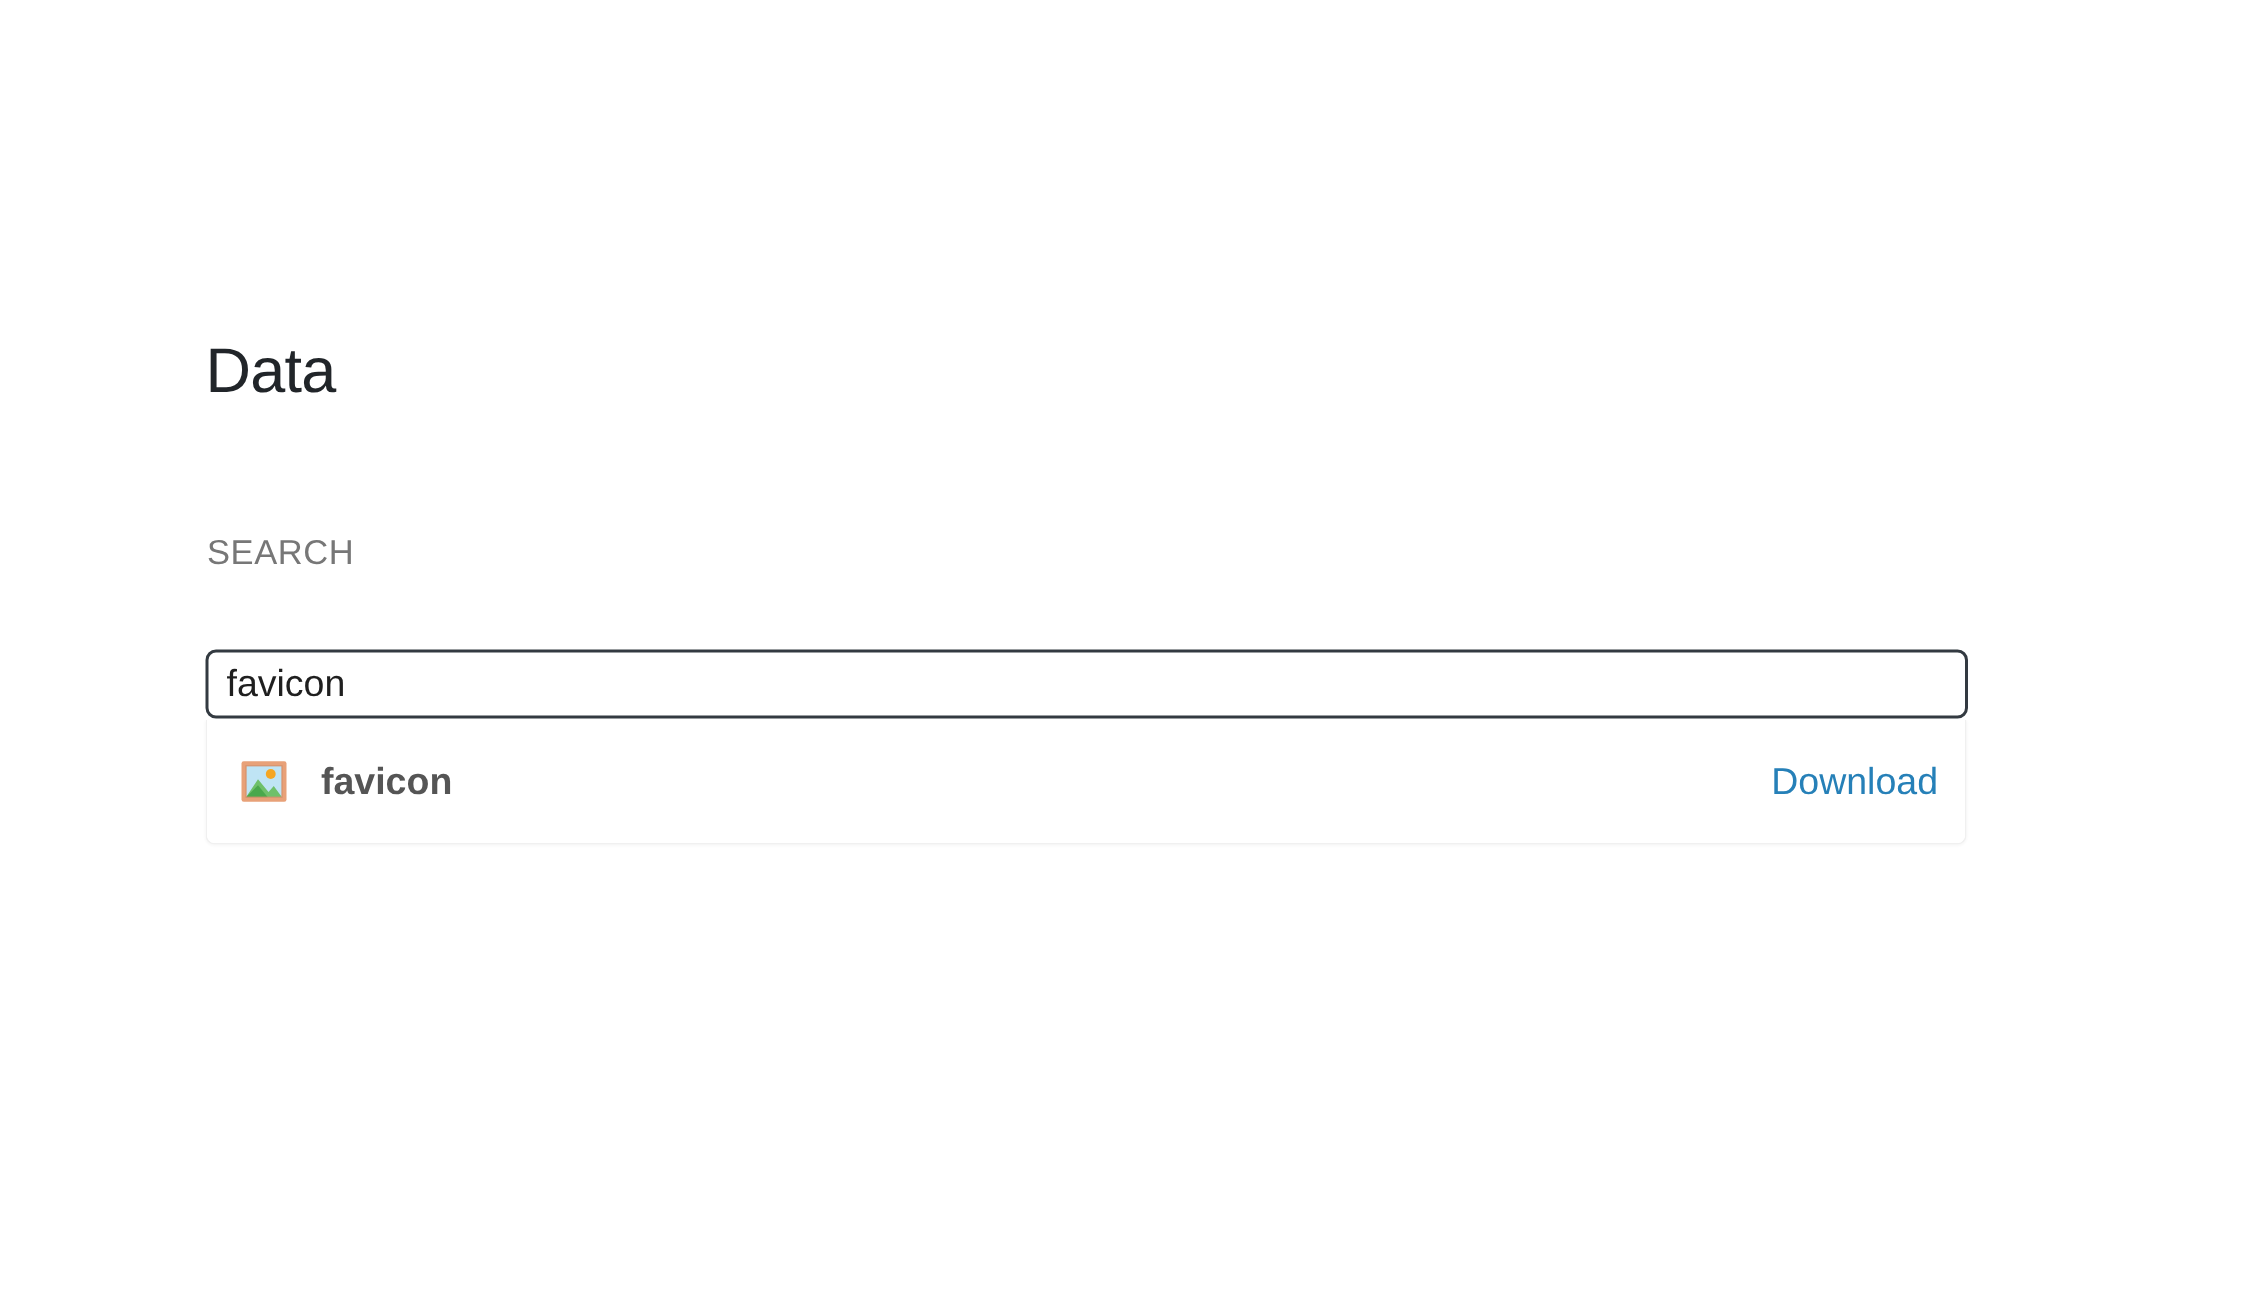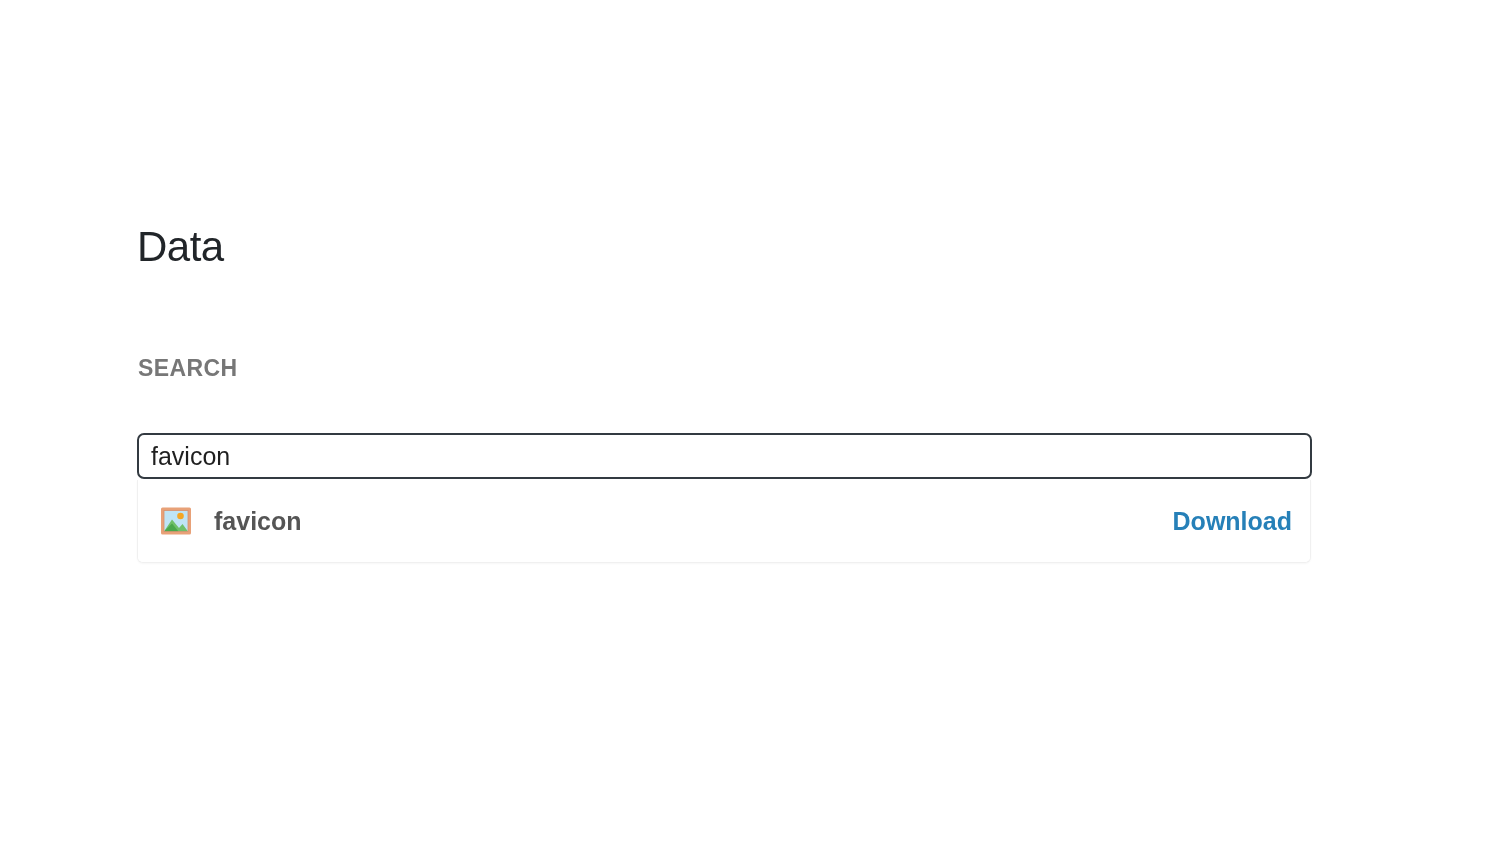--- a/index.html
+++ b/index.html
@@ -42,21 +42,21 @@
     color: #212529;
     white-space: nowrap;
   }
 
   .search-label {
     position: absolute;
     left: 1px;
     top: 353px;
     font-size: 23px;
     line-height: 30px;
-    font-weight: 700;
+    font-weight: 400;
     letter-spacing: 0.4px;
     color: #777777;
     text-transform: uppercase;
     white-space: nowrap;
   }
 
   .search-field {
     position: absolute;
     left: 0;
     top: 433px;
@@ -122,21 +122,21 @@
     color: #555555;
     white-space: nowrap;
     overflow: hidden;
     text-overflow: ellipsis;
   }
 
   .download-link {
     flex: 0 0 auto;
     font-size: 25px;
     line-height: 30px;
-    font-weight: 700;
+    font-weight: 400;
     color: #2680b8;
     text-decoration: none;
     white-space: nowrap;
     cursor: pointer;
   }
 </style>
 </head>
 <body>
 
 <div class="page">

